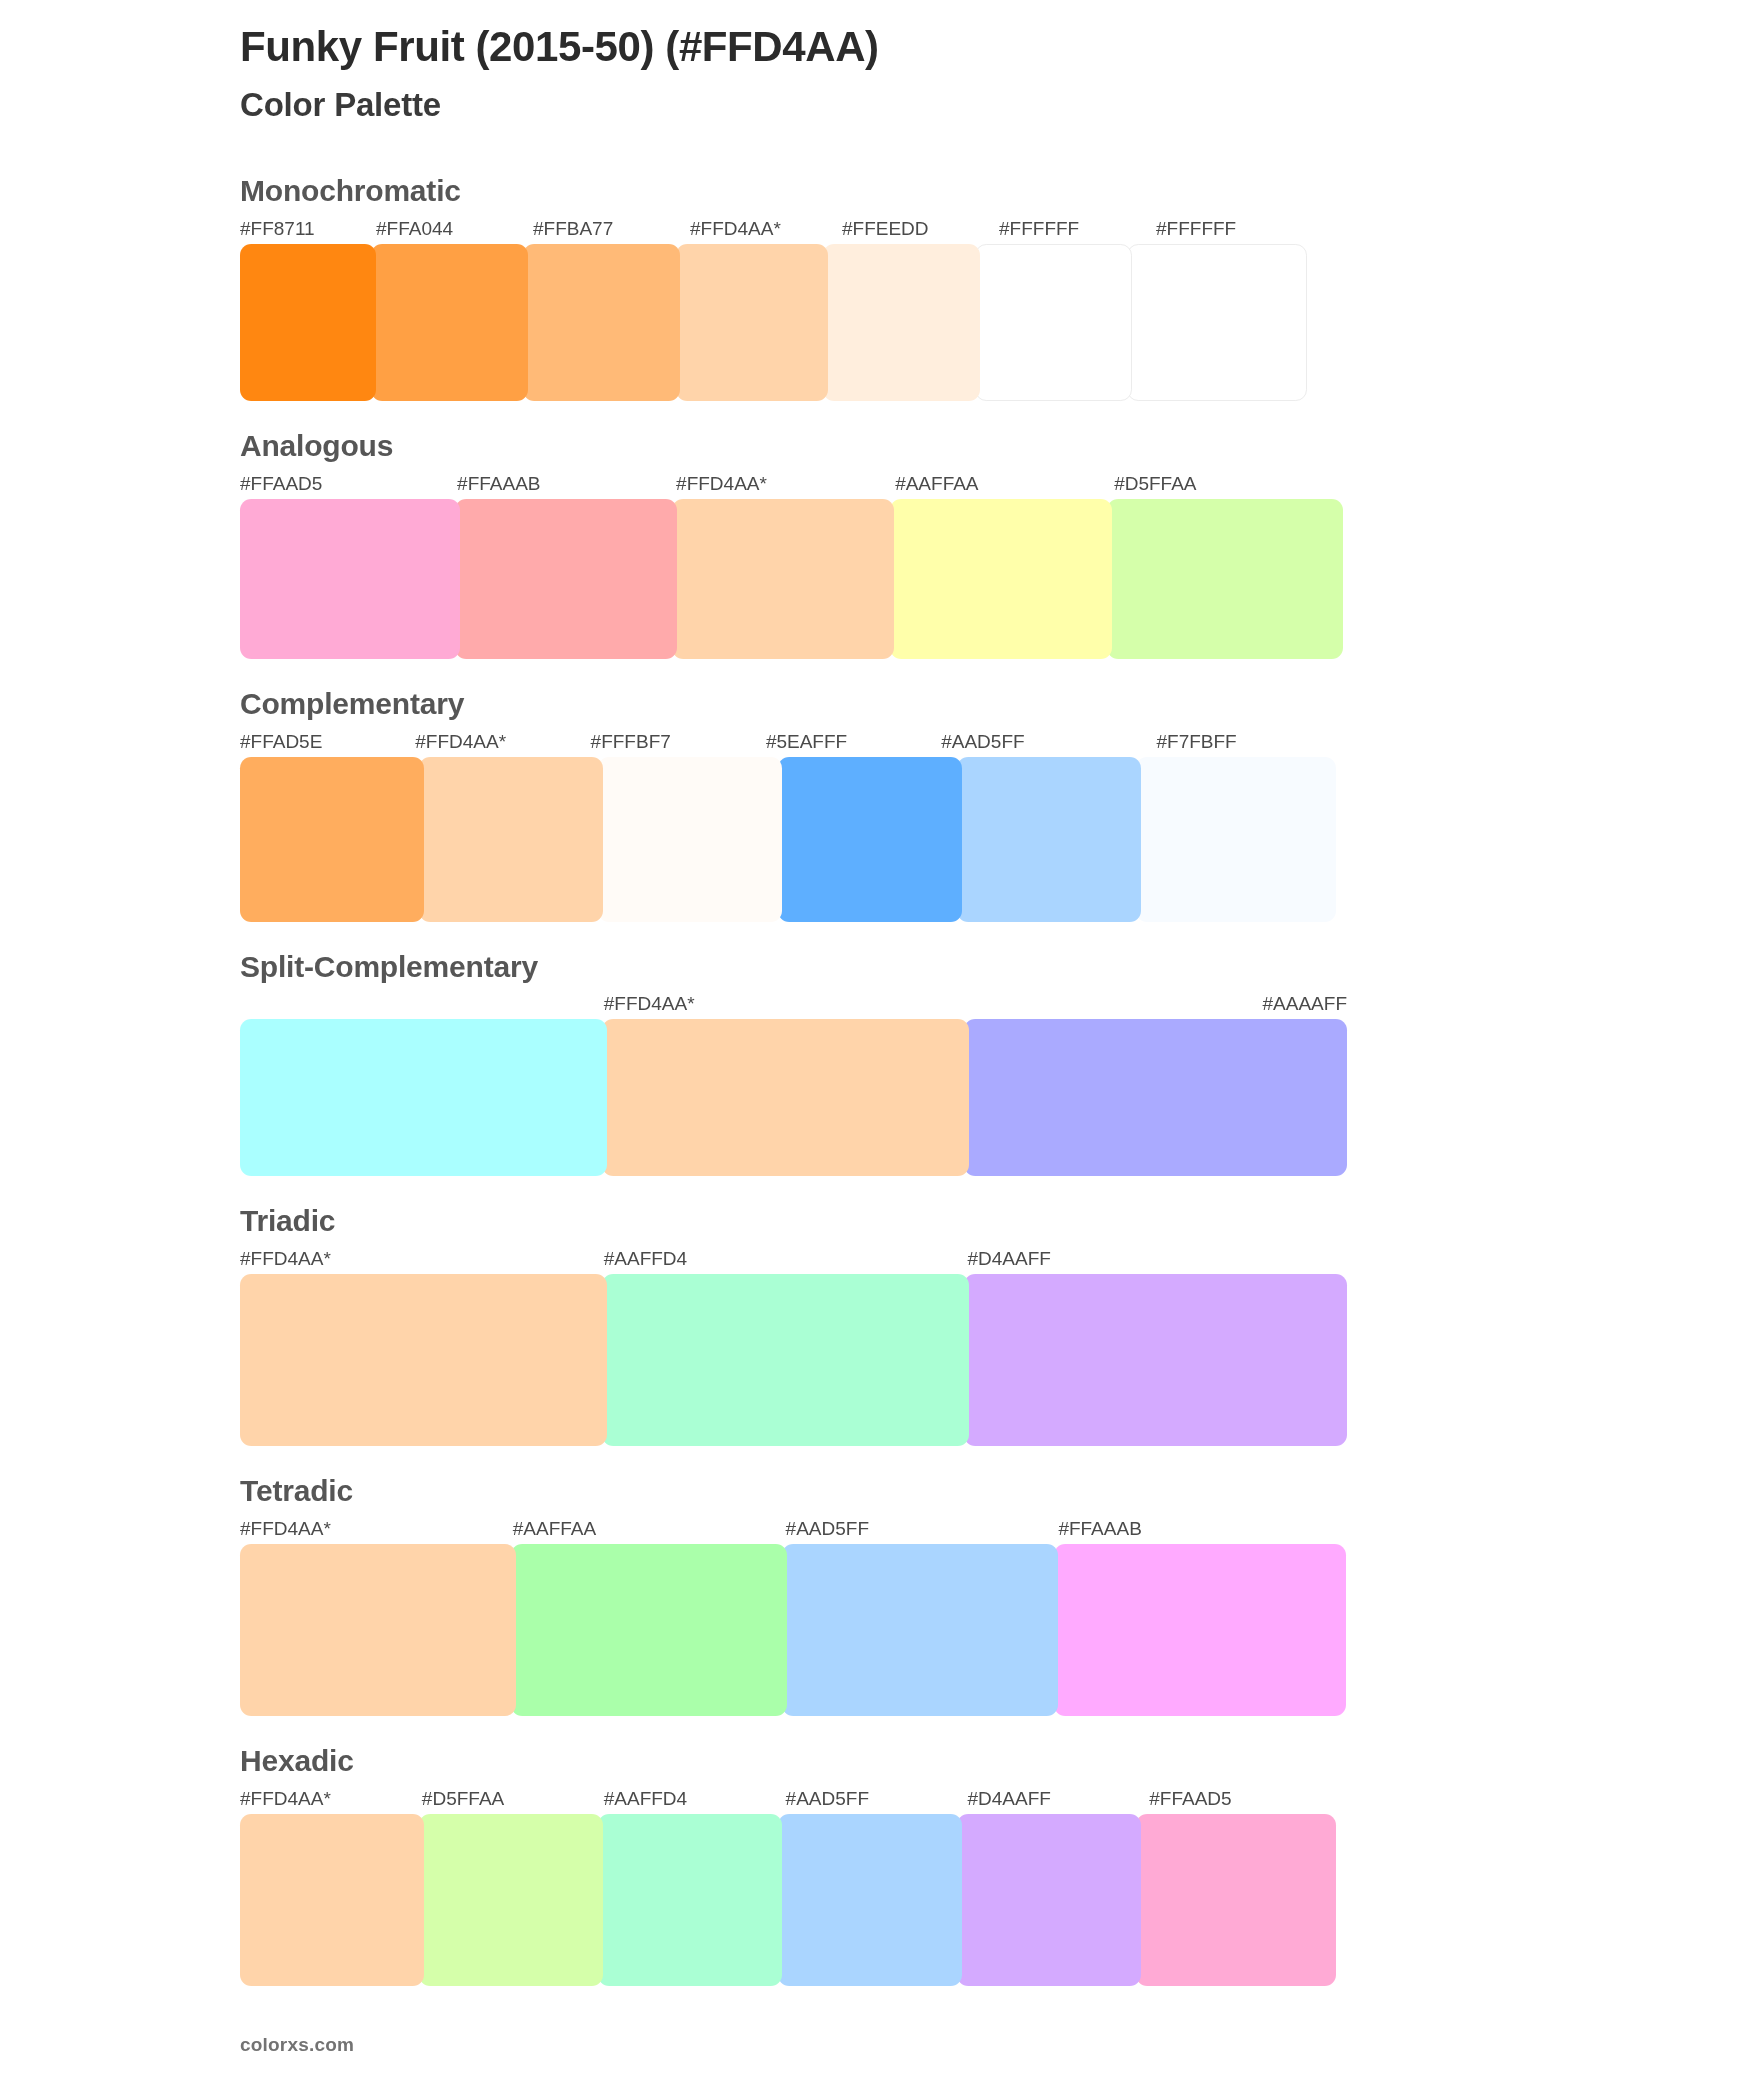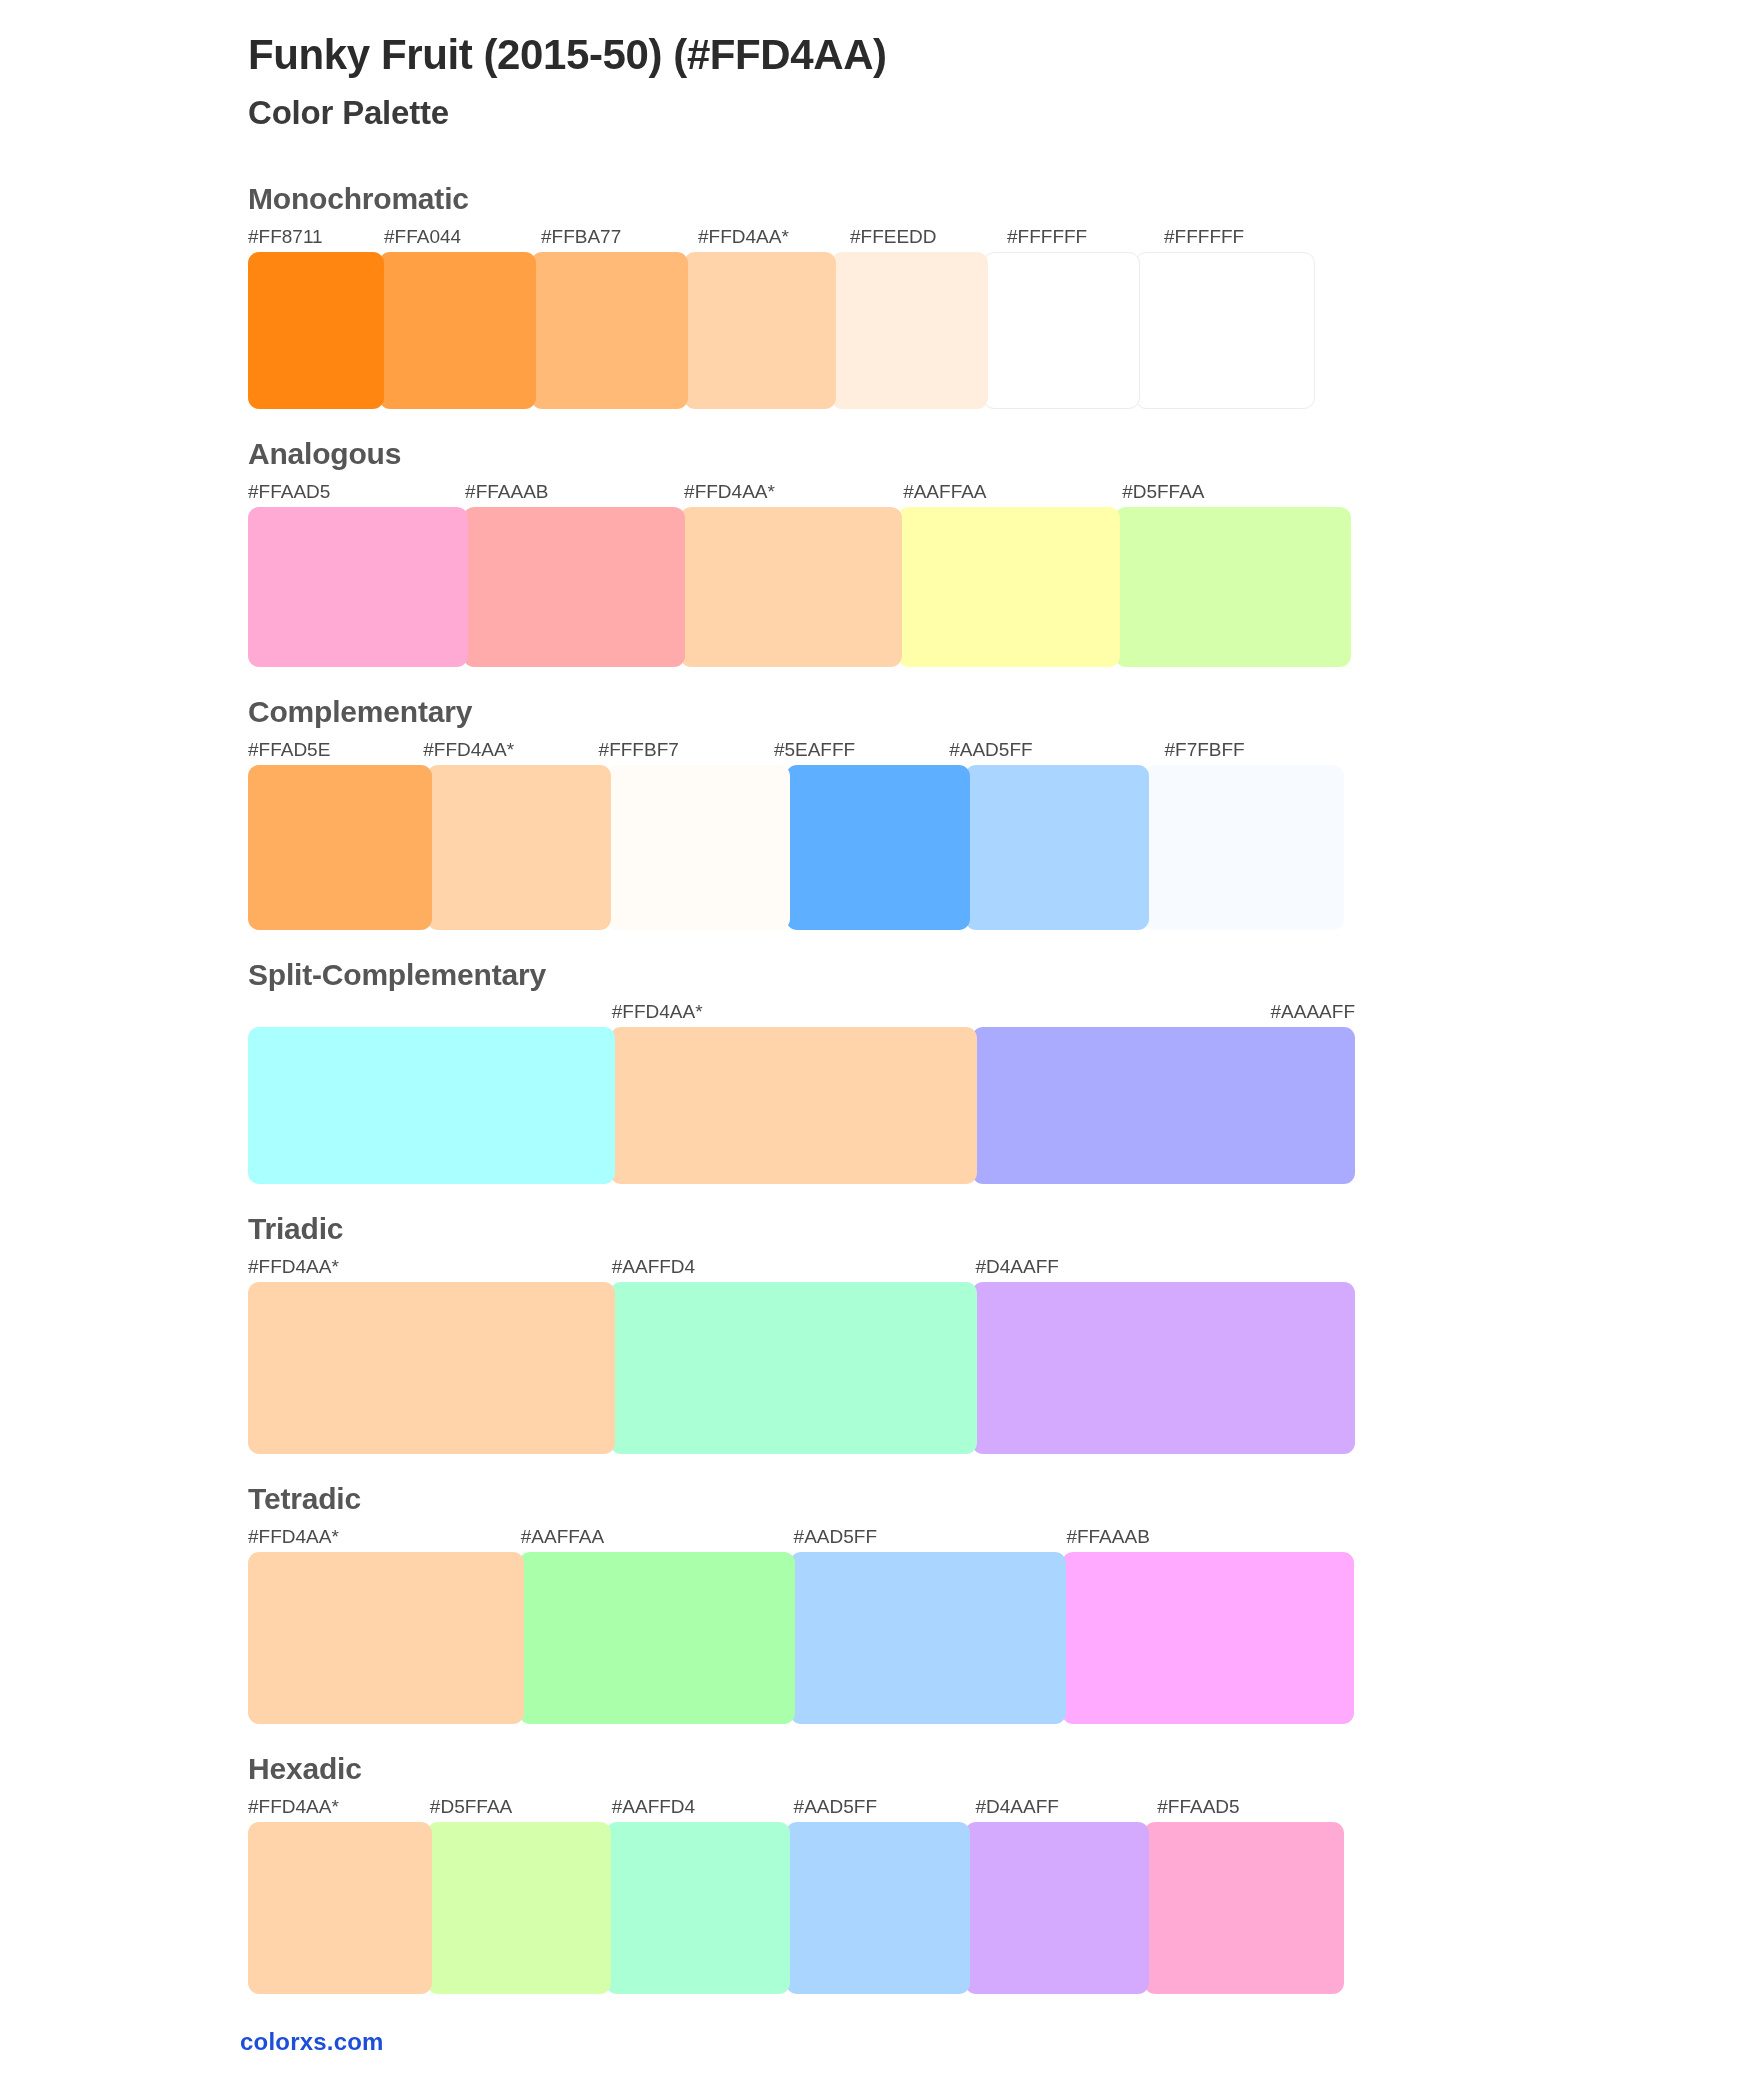--- a/index.html
+++ b/index.html
@@ -13,21 +13,21 @@
     font-family: "Liberation Sans", sans-serif;
     -webkit-font-smoothing: antialiased;
     overflow: hidden;
   }
 
   .page {
     position: relative;
     width: 1757px;
     height: 2077px;
     box-sizing: border-box;
-    padding: 8px;
+    padding: 0;
   }
 
   .header {
     padding: 22.4px 0 0 240px;
   }
   .title {
     font-size: 42px;
     font-weight: bold;
     color: #2b2b2b;
     letter-spacing: -0.4px;
@@ -94,22 +94,22 @@
   .sec-triadic .swatch { height: 172px; }
   .sec-tetradic .swatch { height: 172px; }
   .sec-hexadic .swatch { height: 172px; }
 
   .footer {
     position: absolute;
     left: 240px;
     bottom: 21px;
   }
   .footer-text {
-    font-size: 24px;
-    color: #1d4ed8;
+    font-size: 19px;
+    color: #737373;
     font-weight: bold;
     letter-spacing: 0.2px;
   }
 </style>
 </head>
 <body>
 
 <div class="page">
 
   <div class="header">

